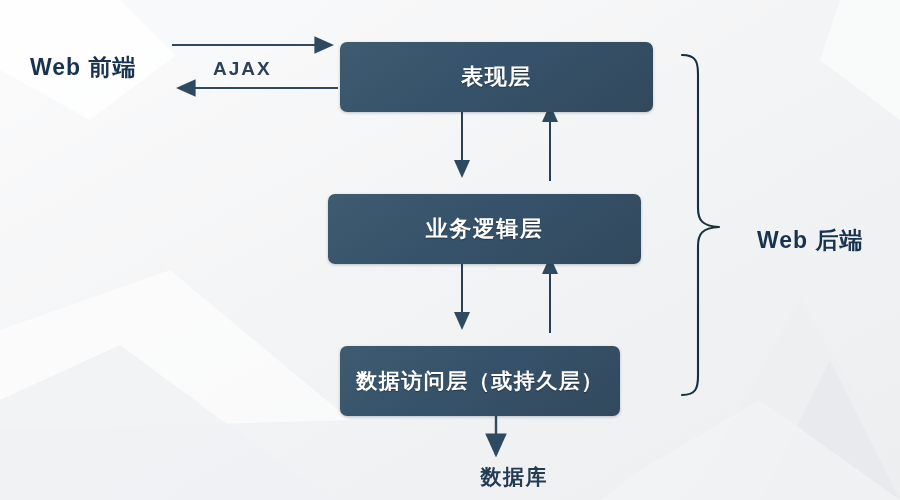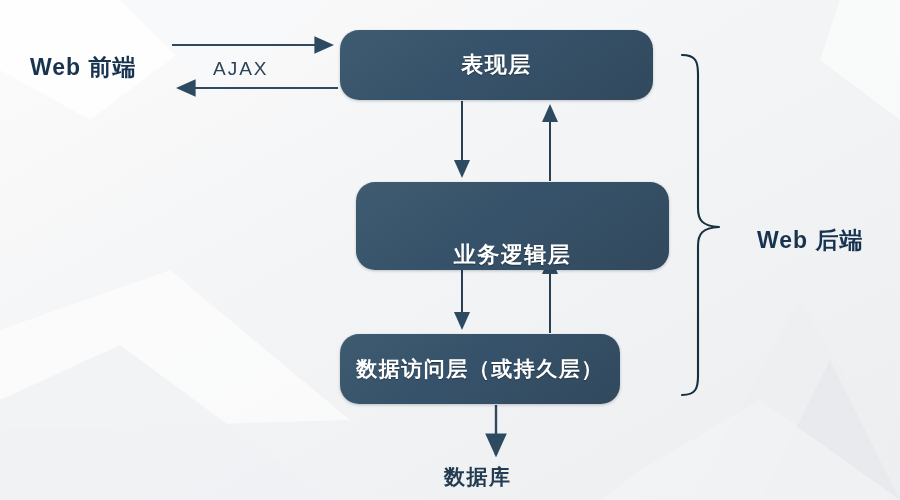--- a/index.html
+++ b/index.html
@@ -22,36 +22,37 @@
   
   .bg-layer {
     position: absolute;
     inset: 0;
     pointer-events: none;
   }
   
   .layer-box {
     position: absolute;
     background: linear-gradient(145deg, #3e5b70 0%, #36526a 45%, #32495d 100%);
-    border-radius: 19px;
+    border-radius: 7px;
     box-shadow: 0 1px 3px rgba(20,40,60,0.25);
     display: flex;
     align-items: center;
     justify-content: center;
+    margin-top: 12px;
   }
   .layer-label {
     color: #ffffff;
     font-size: 22px;
     font-weight: bold;
     letter-spacing: 1.5px;
     text-shadow: 0 1px 1px rgba(0,0,0,0.35);
     white-space: nowrap;
   }
   #box-presentation { left: 340px; top: 30px;  width: 313px; height: 70px; }
-  #box-business     { left: 356px; top: 182px; width: 313px; height: 88px; align-items: flex-end; }
+  #box-business     { left: 328px; top: 182px; width: 313px; height: 70px; }
   #box-data         { left: 340px; top: 334px; width: 280px; height: 70px; }
   #box-data .layer-label { font-size: 21px; }
 
   
   .side-caption {
     position: absolute;
     color: #18334f;
     font-size: 23px;
     font-weight: bold;
     letter-spacing: 1px;
@@ -61,31 +62,31 @@
   #caption-backend  { left: 757px; top: 225px; }
 
   
   #ajax-label {
     position: absolute;
     left: 213px;
     top: 58px;
     color: #2d4257;
     font-size: 19px;
     letter-spacing: 2px;
-    font-weight: normal;
+    font-weight: bold;
     white-space: nowrap;
   }
 
   
   #caption-database {
     position: absolute;
     left: 444px;
     top: 463px;
     width: 104px;
-    text-align: left;
+    text-align: right;
     color: #233c52;
     font-size: 21px;
     font-weight: bold;
     letter-spacing: 1.5px;
     white-space: nowrap;
   }
 
   
   #arrows, #brace {
     position: absolute;

